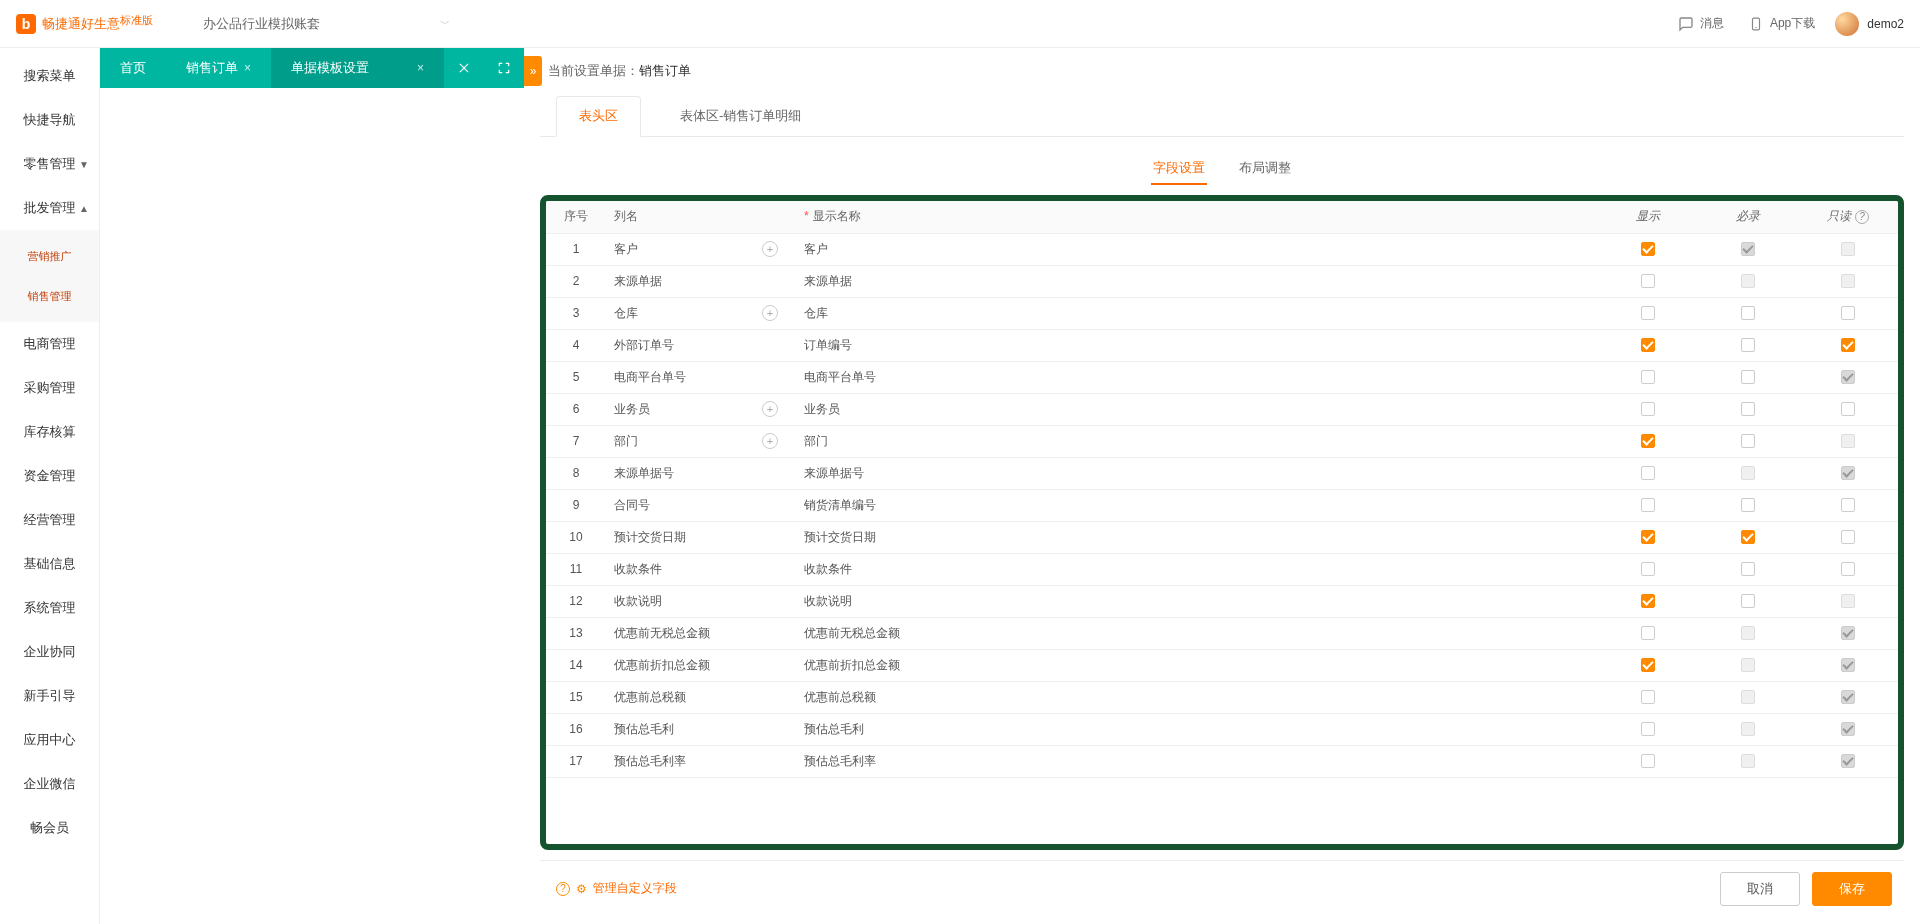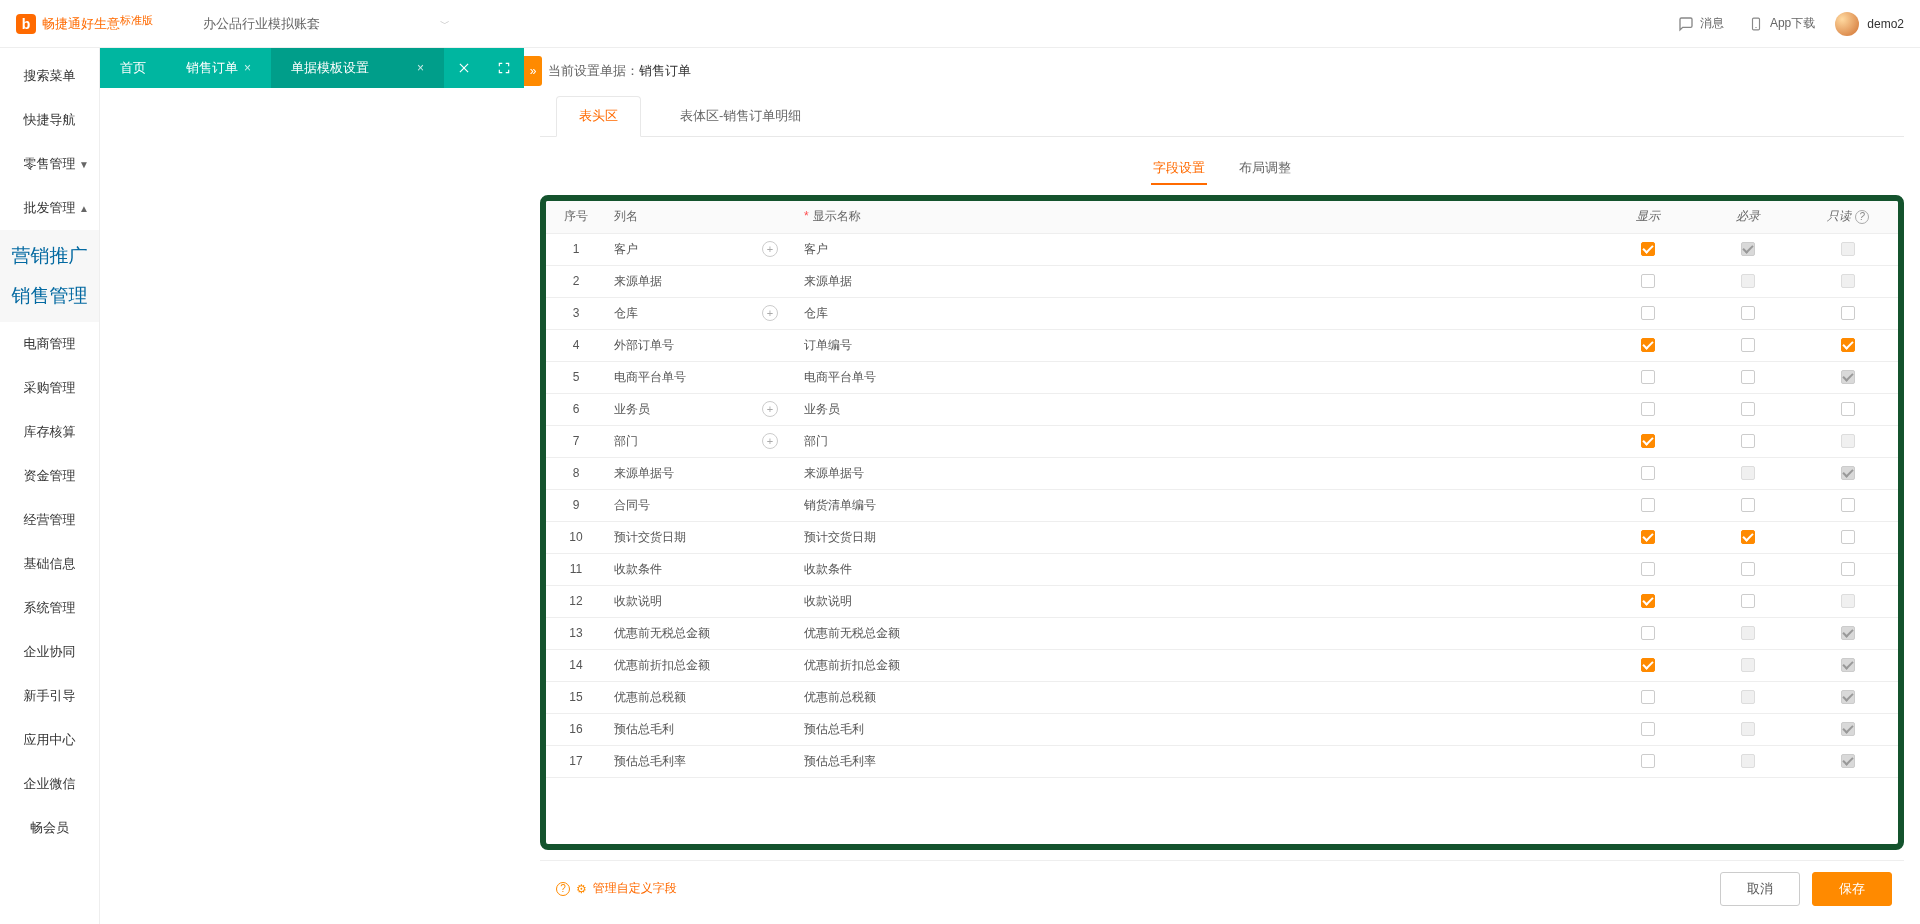--- a/index.html
+++ b/index.html
@@ -22,21 +22,21 @@
 .avatar { width: 24px; height: 24px; border-radius: 50%; background: radial-gradient(circle at 30% 30%, #ffd9a0, #d07030); margin-left: 20px; margin-right: 8px; }
 
 
 .main-row { display: flex; flex: 1; min-height: 0; }
 
 
 .sidebar { width: 100px; background: #fff; border-right: 1px solid #eee; padding-top: 6px; overflow-y: auto; }
 .side-item { height: 44px; display: flex; align-items: center; justify-content: center; color: #333; cursor: pointer; font-size: 13px; position: relative; }
 .side-item .caret { position: absolute; right: 10px; font-size: 10px; color: #666; }
 .side-sub { background: #f7f7f7; padding: 6px 0; }
-.side-sub .side-item { height: 40px; font-size: 19px; color: #0369a1; }
+.side-sub .side-item { height: 40px; font-size: 11px; color: #c2410c; }
 
 
 .content { flex: 1; display: flex; flex-direction: row; min-width: 0; }
 
 
 .tabs-bar { height: 40px; background: #00b6a0; display: flex; align-items: stretch; color: #fff; }
 .tab { padding: 0 20px; display: flex; align-items: center; gap: 6px; cursor: pointer; font-size: 13px; }
 .tab.active { background: #009e8a; gap: 48px; }
 .tab .close { font-size: 12px; opacity: .8; }
 .tabs-spacer { flex: 1; }

